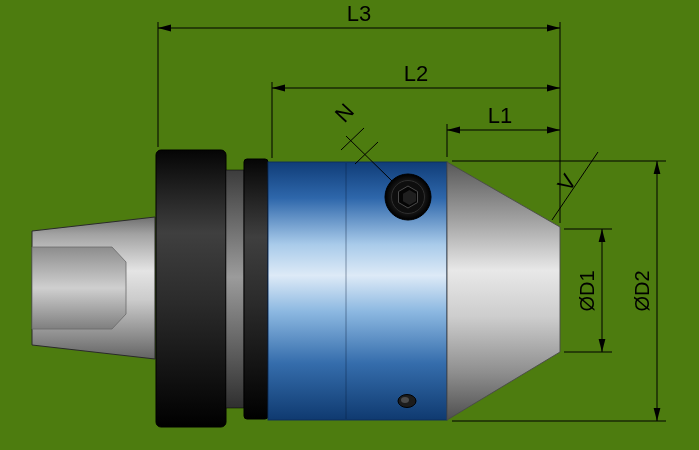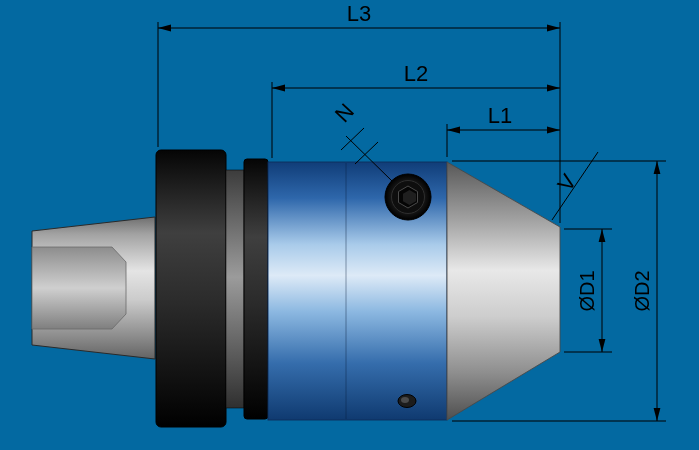--- a/index.html
+++ b/index.html
@@ -1,16 +1,16 @@
 <!DOCTYPE html>
 <html><head>
 <meta charset="utf-8">
 <style>
   html,body{margin:0;padding:0;background:#ffffff;}
-  .stage{position:relative;width:699px;height:450px;background:#0369a1;overflow:hidden;}
+  .stage{position:relative;width:699px;height:450px;background:#4d7c0f;overflow:hidden;}
   svg{display:block;}
   .dim{stroke:#000;stroke-width:1;fill:none;}
   .arrow{fill:#000;stroke:none;}
   .lbl{font-family:"Liberation Sans", sans-serif;font-size:22px;fill:#000;}
   .lblD{font-size:20px;}
   .outline{stroke:#2a2a2a;stroke-width:1;}
 </style>
 </head>
 <body>
 

